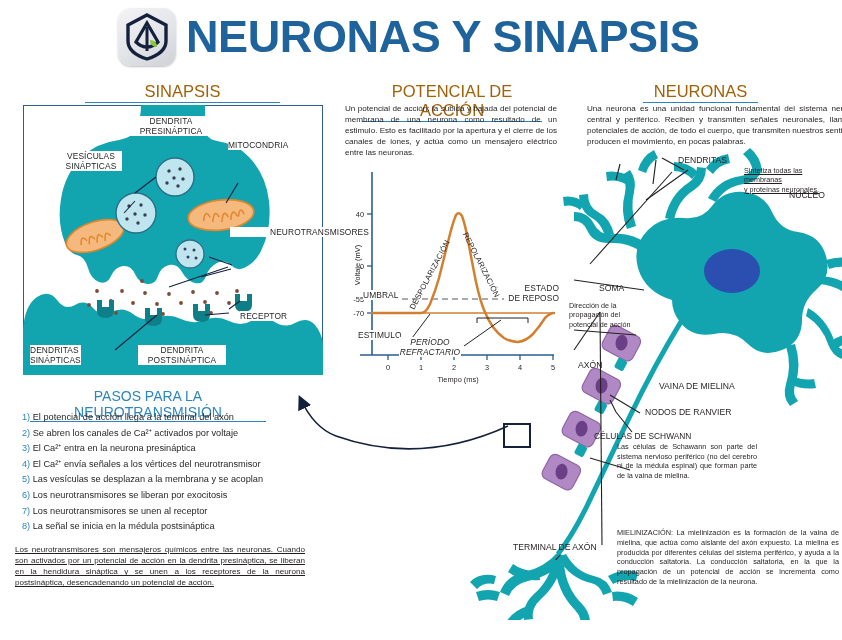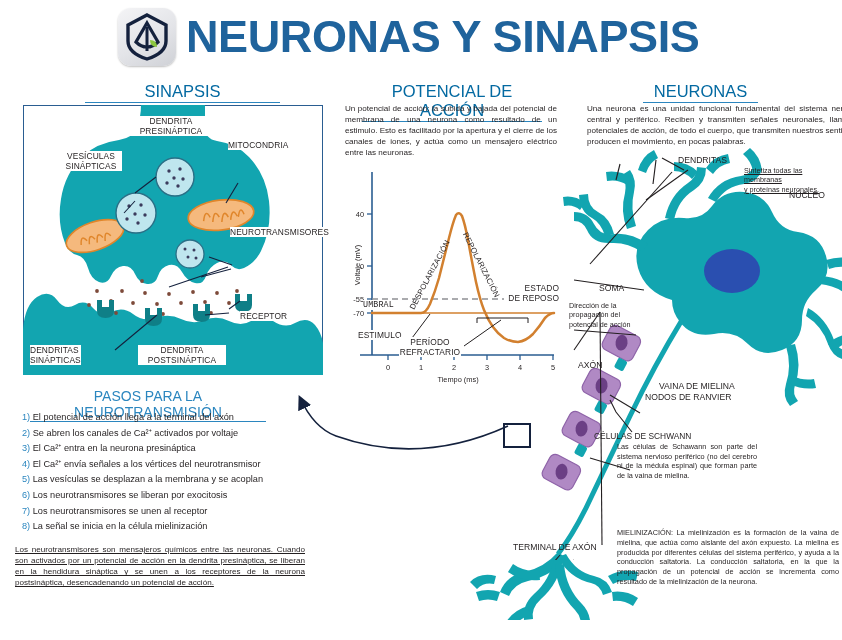--- a/index.html
+++ b/index.html
@@ -15,21 +15,21 @@
   #header{left:0;top:0;width:842px;height:72px;}
   #logo-box{left:118px;top:8px;width:58px;height:58px;border-radius:13px;
     background:linear-gradient(150deg,#f4f4f6 0%,#e3e4e8 55%,#cfd1d6 100%);
     box-shadow:0 1px 2px rgba(0,0,0,.25);}
   #logo-box svg{position:absolute;left:6px;top:5px;}
   #main-title{left:186px;top:9px;width:520px;height:56px;
     font-size:45px;font-weight:bold;letter-spacing:-0.4px;
     color:#1f639c;line-height:56px;white-space:nowrap;}
 
   
-  .sec-head{color:#0369a1;font-size:16.5px;text-align:center;
+  .sec-head{color:#a16207;font-size:16.5px;text-align:center;
     border-bottom:1.3px solid #2b86bf;padding-bottom:1px;}
   #h-sinapsis{left:85px;top:82px;width:195px;}
   #h-potencial{left:362px;top:82px;width:180px;}
   #h-neuronas{left:643px;top:82px;width:115px;}
 
   .body-txt{font-size:8.1px;line-height:11.1px;text-align:justify;color:#231f20;}
 
   
   #synapse-panel{left:23px;top:105px;width:300px;height:270px;
     border:1.4px solid #2a5d91;background:#fff;box-sizing:border-box;}
@@ -184,21 +184,21 @@
 
 <div class="abs lab ctr" style="left:126px;top:116px;width:90px;">
   <span>DENDRITA</span><br>
   <span>PRESINÁPTICA</span>
 </div>
 <div class="abs lab" style="left:228px;top:140px;">MITOCONDRIA</div>
 <div class="abs lab ctr" style="left:60px;top:151px;width:62px;">
   <span>VESÍCULAS</span><br>
   <span>SINÁPTICAS</span>
 </div>
-<div class="abs lab" style="left:230px;top:227px;">NEUROTRANSMISORES</div>
+<div class="abs lab" style="left:230px;top:227px;padding-left:40px;">NEUROTRANSMISORES</div>
 <div class="abs lab" style="left:240px;top:311px;">RECEPTOR</div>
 <div class="abs lab" style="left:30px;top:345px;">
   <span>DENDRITAS</span><br>
   <span>SINÁPTICAS</span>
 </div>
 <div class="abs lab ctr" style="left:138px;top:345px;width:88px;">
   <span>DENDRITA</span><br>
   <span>POSTSINÁPTICA</span>
 </div>
 
@@ -220,21 +220,21 @@
     <b>5)</b>
     <span>Las vesículas se desplazan a la membrana y se acoplan</span></div>
   <div class="step">
     <b>6)</b>
     <span>Los neurotransmisores se liberan por exocitosis</span></div>
   <div class="step">
     <b>7)</b>
     <span>Los neurotransmisores se unen al receptor</span></div>
   <div class="step">
     <b>8)</b>
-    <span>La señal se inicia en la célula mielinización</span></div>
+    <span>La señal se inicia en la médula postsináptica</span></div>
 </div>
 <div class="abs body-txt" id="neuro-para">Los neurotransmisores son mensajeros químicos entre las neuronas. Cuando son activados por un potencial de acción en la dendrita presináptica, se liberan en la hendidura sináptica y se unen a los receptores de la neurona postsináptica, desencadenando un potencial de acción.</div>
 
 <div class="abs body-txt" id="ap-desc">Un potencial de acción: la subida y bajada del potencial de membrana de una neurona como resultado de un estimulo. Esto es facilitado por la apertura y el cierre de los canales de iones, y actúa como un mensajero eléctrico entre las neuronas.</div>
 
 <svg class="abs" id="ap-chart" width="212" height="215">
 
   <line x1="26" y1="2" x2="26" y2="185" stroke="#2a5d91" stroke-width="1.6"></line>
   <line x1="14" y1="185" x2="208" y2="185" stroke="#2a5d91" stroke-width="1.6"></line>
 
@@ -284,27 +284,27 @@
   </g>
 
   <g stroke="#231f20" stroke-width="1" fill="none">
     <line x1="66" y1="168" x2="84" y2="144"></line>
     <line x1="118" y1="176" x2="155" y2="150"></line>
   </g>
 
   <text class="cv-lab" x="86" y="106" transform="rotate(-62 86 106)" text-anchor="middle">DESPOLARIZACIÓN</text>
   <text class="cv-lab" x="133" y="96" transform="rotate(63 133 96)" text-anchor="middle">REPOLARIZACIÓN</text>
 </svg>
-<div class="abs lab" style="left:363px;top:300px;font-family:Liberation Mono, monospace;">UMBRAL</div>
+<div class="abs lab" style="left:363px;top:290px;">UMBRAL</div>
 <div class="abs lab" style="left:504px;top:283px;text-align:right;width:55px;">
   <span>ESTADO</span><br>
   <span>DE REPOSO</span>
 </div>
 <div class="abs lab" style="left:358px;top:330px;">ESTIMULO</div>
-<div class="abs lab ctr" style="left:399px;top:337px;width:62px;">
+<div class="abs lab ctr" style="left:399px;top:337px;width:62px;font-style:italic;">
   <span>PERÍODO</span><br>
   <span>REFRACTARIO</span>
 </div>
 
 <div class="abs body-txt" id="neu-desc">Una neurona es una unidad funcional fundamental del sistema nervioso central y periférico. Reciben y transmiten señales neuronales, llamadas potenciales de acción, de todo el cuerpo, que transmiten nuestros sentidos y producen el movimiento, en pocas palabras.</div>
 
 <svg class="abs" id="neuron-svg" width="402" height="480">
   <g fill="#12a5b0">
 
     <path d="M232 160 Q205 152 198 128 Q192 106 208 90 Q222 76 244 78
@@ -417,21 +417,21 @@
 </div>
 <div class="abs nlab" style="left:789px;top:190px;">NÚCLEO</div>
 <div class="abs nlab" style="left:599px;top:283px;">SOMA</div>
 <div class="abs nsmall" style="left:569px;top:301px;width:96px;text-align:left;">
   <span>Dirección de la</span><br>
   <span>propagación del</span><br>
   <span>potencial de acción</span>
 </div>
 <div class="abs nlab" style="left:578px;top:360px;">AXÓN</div>
 <div class="abs nlab" style="left:659px;top:381px;">VAINA DE MIELINA</div>
-<div class="abs nlab" style="left:645px;top:392px;">NODOS DE RANVIER</div>
+<div class="abs nlab" style="left:645px;top:407px;">NODOS DE RANVIER</div>
 <div class="abs nlab" style="left:513px;top:542px;">TERMINAL DE AXÓN</div>
 <div class="abs" id="schwann-head">CÉLULAS DE SCHWANN</div>
 <div class="abs" id="schwann-txt">Las células de Schawann son parte del sistema nervioso periférico (no del cerebro ni de la médula espinal) que forman parte de la vaina de mielina.</div>
 <div class="abs" id="miel-txt">MIELINIZACIÓN: La mielinización es la formación de la vaina de mielina, que actúa como aislante del axón expuesto. La mielina es producida por diferentes células del sistema periférico, y ayuda a la conducción saltatoria.
 La conducción saltatoria, en la que la propagación de un potencial de acción se incrementa como resultado de la mielinización de la neurona.</div>
 
 <svg class="abs" style="left:596px;top:398px;" width="40" height="38">
   <path d="M36 34 L20 14 L14 2" stroke="#231f20" stroke-width="1.1" fill="none"></path>
 </svg>
 

